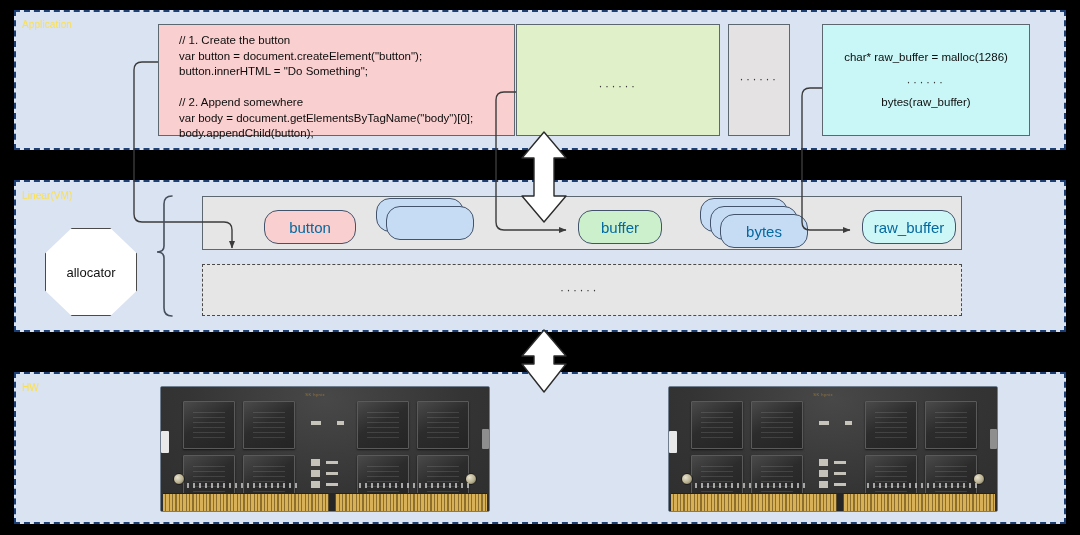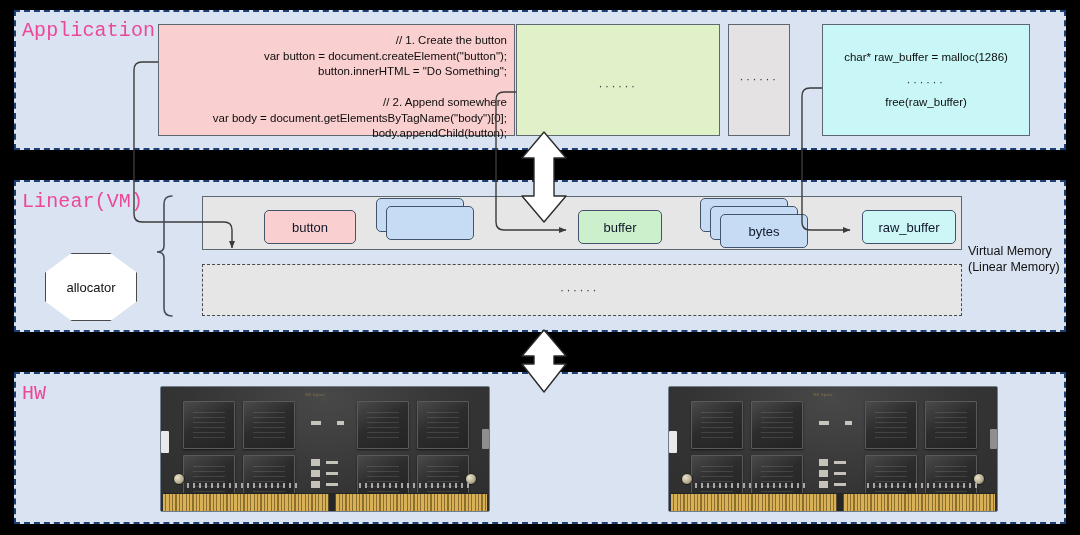--- a/index.html
+++ b/index.html
@@ -18,41 +18,39 @@
 
   
   .band {
     position: absolute;
     background: #dae3f2;
     border: 2px dashed #1b3f74;
     border-style: dashed;
   }
   .band-label {
     position: absolute;
-    font-size: 20px;
-    color: #ec4899;
+    font-size: 10px;
+    color: #fde047;
     letter-spacing: .1px;
     white-space: nowrap;
-    font-family: Liberation Mono, monospace;
   }
 
   #band-app     { left: 14px;  top: 10px;  width: 1052px; height: 140px; }
   #band-runtime { left: 14px;  top: 180px; width: 1052px; height: 152px; }
   #band-hw      { left: 14px;  top: 372px; width: 1052px; height: 152px; }
 
   
   .code-card {
     position: absolute;
     border: 1px solid #5d6770;
     font-size: 11.5px;
     line-height: 15.5px;
     color: #0d0d0d;
     white-space: pre;
-    padding: 8px 7px;
-    text-align: right;
+    padding: 8px 20px;
   }
   .code-card.center {
     display: flex;
     flex-direction: column;
     align-items: center;
     justify-content: center;
     text-align: center;
     white-space: pre-line;
     padding: 8px 6px;
   }
@@ -72,35 +70,35 @@
   #mem-free  { left: 202px; top: 264px; width: 760px; height: 52px; border: 1.5px dashed #4a4a4a; }
   #mem-free-dots {
     position: absolute;
     left: 560px; top: 283px;
     font-size: 12px; color: #3a3a3a; letter-spacing: 2.5px;
   }
 
   .alloc-octagon {
     position: absolute;
     left: 45px; top: 228px;
-    width: 92px; height: 68px;
+    width: 92px; height: 88px;
     background: #ffffff;
     border: 1.5px solid #4a4a4a;
     clip-path: polygon(29% 0%, 71% 0%, 100% 29%, 100% 71%, 71% 100%, 29% 100%, 0% 71%, 0% 29%);
     display: flex; align-items: center; justify-content: center;
-    font-size: 13px; color: #111; margin-top: 25px;
+    font-size: 13px; color: #111;
   }
 
   .obj-box {
     position: absolute;
     border: 1px solid #43536b;
-    border-radius: 5px;
+    border-radius: 14px;
     display: flex; align-items: center; justify-content: center;
-    font-size: 13px;
-    color: #0f172a;
+    font-size: 15px;
+    color: #0369a1;
     height: 34px;
   }
   .obj-pink  { background: #f9cfcf; }
   .obj-green { background: #ccf0cc; }
   .obj-blue  { background: #c6dcf5; }
   .obj-cyan  { background: #cdf7f7; }
 
   #obj-button     { left: 264px; top: 210px; width: 92px; }
   #obj-objects-3  { left: 376px; top: 198px; width: 88px; }
   #obj-objects-2  { left: 386px; top: 206px; width: 88px; }
@@ -233,21 +231,21 @@
     <span class="dots-row" style="margin-top:14px;">······</span>
   </div>
 
   <div class="code-card center" id="card-dots">
     <span class="dots-row">······</span>
   </div>
 
   <div class="code-card center" id="card-raw">
     <span>char* raw_buffer = malloc(1286)</span>
     <span class="dots-row" style="margin-top:10px;">······</span>
-    <span style="margin-top:4px;">free(raw_buffer)</span>
+    <span style="margin-top:4px;">bytes(raw_buffer)</span>
   </div>
 
   <div class="band" id="band-runtime"></div>
   <div class="band-label" style="left:22px; top:190px;">Linear(VM)</div>
 
   <div class="alloc-octagon">allocator</div>
 
   <div class="mem-region" id="mem-used"></div>
   <div class="mem-region" id="mem-free"></div>
   <div id="mem-free-dots">······</div>
@@ -258,22 +256,20 @@
   <div class="obj-box obj-blue" id="obj-objects-2"></div>
 
   <div class="obj-box obj-green" id="obj-buffer">buffer</div>
 
   <div class="obj-box obj-blue" id="obj-bytes-3"></div>
   <div class="obj-box obj-blue" id="obj-bytes-2"></div>
   <div class="obj-box obj-cyan" id="obj-rawbuffer">raw_buffer</div>
 
   <div class="obj-box obj-blue" id="obj-bytes-1">bytes</div>
 
-  <div class="vm-label">Virtual Memory
-(Linear Memory)</div>
 
   <div class="band" id="band-hw"></div>
   <div class="band-label" style="left:22px; top:382px;">HW</div>
 
   <div class="ram" id="ram-left">
     <div class="ram-pcb"></div>
     <div class="ram-logo" style="left:44%; top:5px;">SK hynix</div>
 
     <div class="ram-chip" style="left:22px;  top:14px; width:52px; height:48px;"></div>
     <div class="ram-chip" style="left:82px;  top:14px; width:52px; height:48px;"></div>

